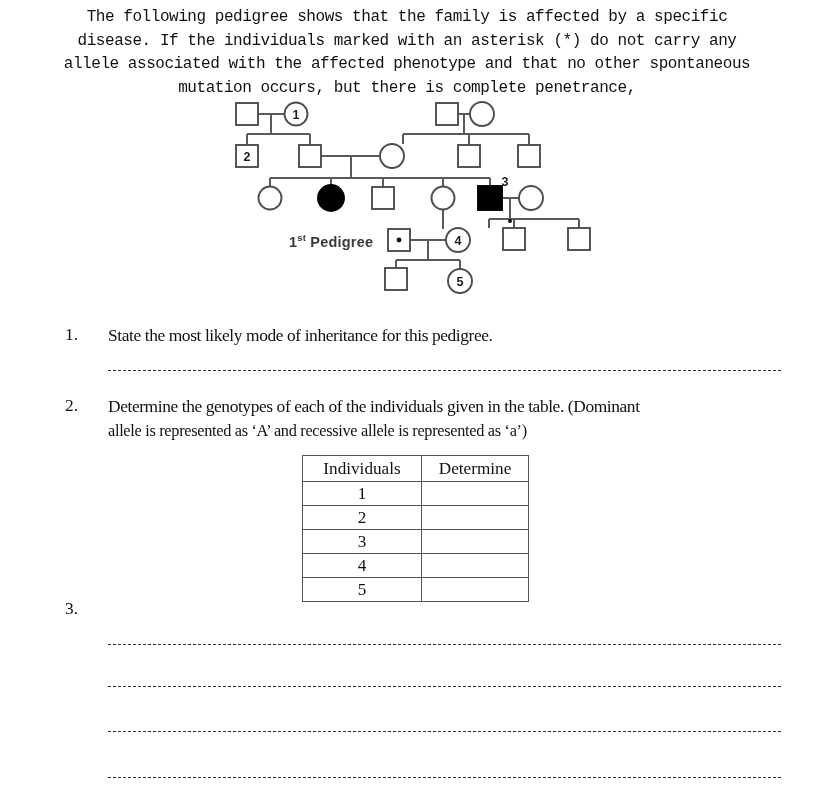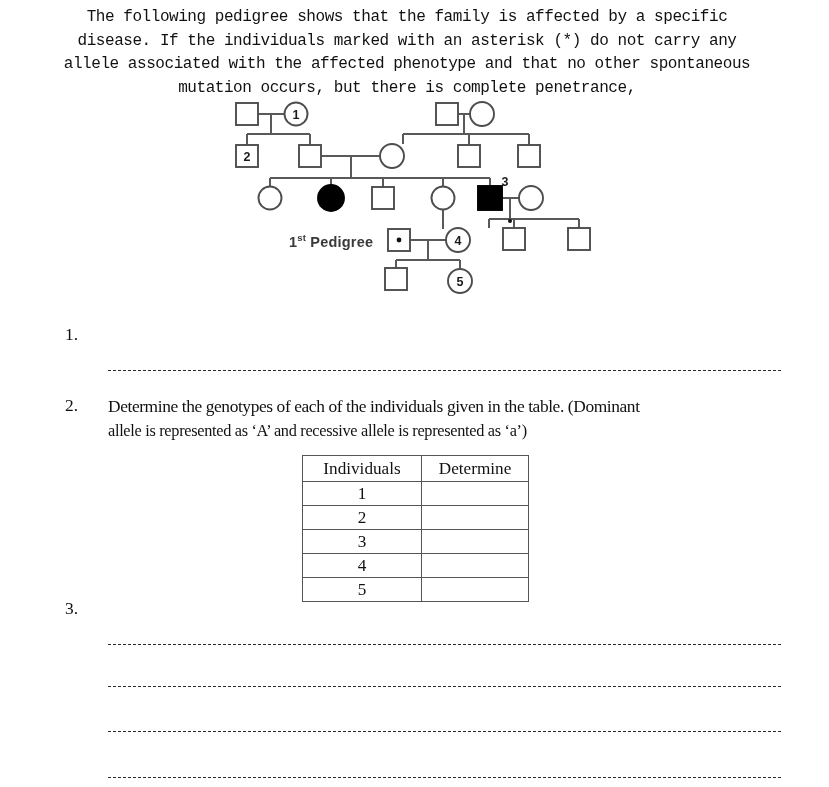--- a/index.html
+++ b/index.html
@@ -202,20 +202,21 @@
         <text id="lbl-5" x="460" y="285.5">5</text>
       </g>
     </svg>
 
     <div class="ped-label" style="left:253px; top:232px;margin-left:36px;">
       <span>1</span><sup>st</sup><span> Pedigree</span>
     </div>
   </div>
 
   <div class="q-num" style="left:52px; top:324px;">1.</div>
+  <div class="q-body" style="left:108px; top:324px; width:660px;">State the most likely mode of inheritance for this pedigree.</div>
   <div class="rule" style="left:108px; top:370px; width:673px;"></div>
 
   <div class="q-num" style="left:52px; top:395px;">2.</div>
   <div class="q-body q2-sub" style="left:108px; top:419px; width:660px;">allele is represented as ‘A’ and recessive allele is represented as ‘a’)</div>
   <div class="q-body" style="left:108px; top:395px; width:660px;">Determine the genotypes of each of the individuals given in the table. (Dominant</div>
 
   <table class="gtable" style="left:302px; top:455px;">
     <thead>
       <tr>
         <th class="c-ind">Individuals</th>

